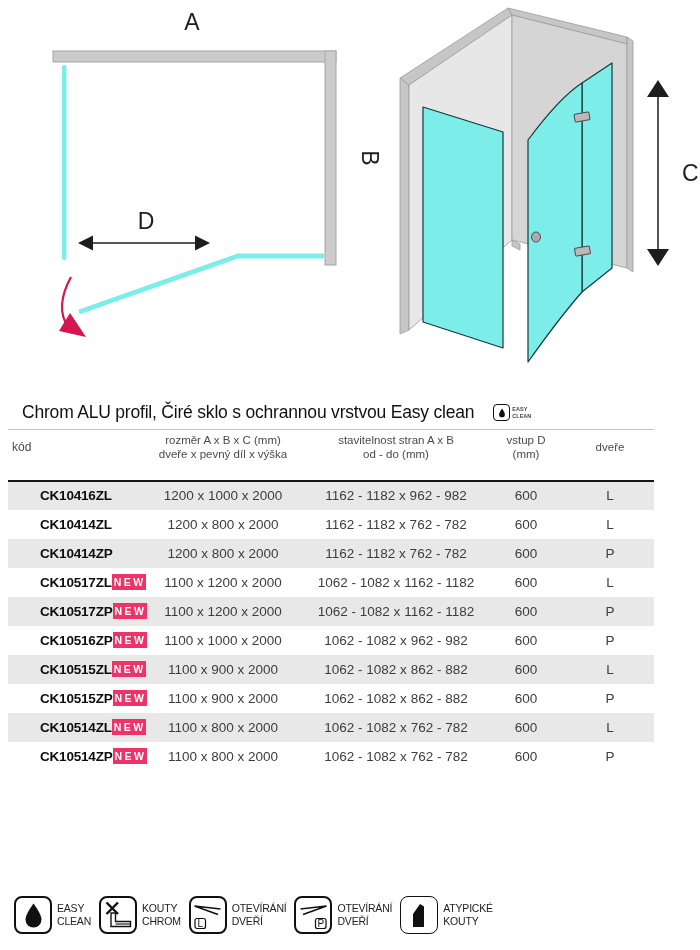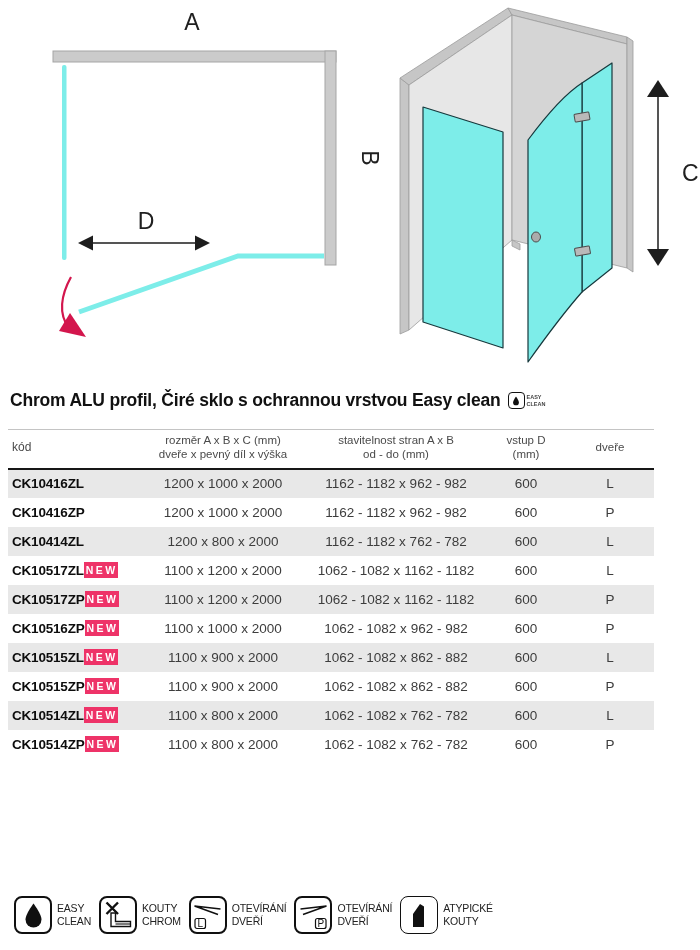--- a/index.html
+++ b/index.html
@@ -32,35 +32,35 @@
   .glass-bar{fill:var(--glass);}
   .dim-line{stroke:#1d1d1d;stroke-width:1.5;}
   .dim-head{fill:#1d1d1d;}
   .dim-label{font:400 23px "Liberation Sans",sans-serif;fill:#202020;}
   .red-curve{stroke:var(--arrow-red);stroke-width:2.2;fill:none;}
   .red-head{fill:var(--arrow-red);}
   .hinge{fill:#b9b9b9;stroke:#4c4c4c;stroke-width:1;}
   .knob{fill:#ababab;stroke:#4c4c4c;stroke-width:1;}
   
   .title-row{position:absolute;left:10px;top:390px;display:flex;align-items:center;}
-  .title{font-size:17.5px;font-weight:bold;margin:0;letter-spacing:-0.2px;color:#111;}
+  .title{font-size:17.5px;font-weight:normal;margin:12px;letter-spacing:-0.2px;color:#111;}
   .ec-badge{display:flex;align-items:center;margin-left:7px;}
   .ec-box{width:17px;height:17px;border:1.5px solid #111;border-radius:4px;display:flex;align-items:center;justify-content:center;box-sizing:border-box;}
   .ec-text{font-size:5.5px;line-height:1.15;color:#444;margin-left:2px;font-weight:bold;}
   
   .spec-table{position:absolute;left:8px;top:429px;width:646px;border-collapse:collapse;table-layout:fixed;}
   .spec-table thead tr{border-top:1px solid #c4c4c4;border-bottom:2.5px solid #161616;}
-  .spec-table th{font-weight:normal;font-size:11.5px;color:#4a4a4a;text-align:center;vertical-align:middle;padding:3px 0 6px;line-height:1.25;}
+  .spec-table th{font-weight:normal;font-size:11.5px;color:#4a4a4a;text-align:center;vertical-align:middle;padding:3px 0 18px;line-height:1.25;}
   .spec-table th.col-code{text-align:left;padding-left:4px;font-size:12px;}
   .spec-table tbody tr{height:29px;}
   .spec-table tbody tr:nth-child(odd){background:var(--row-alt);}
   .spec-table td{font-size:13.5px;color:#3d3d3d;text-align:center;padding:0;}
   .spec-table td.col-code{text-align:left;}
   .code-wrap{display:flex;align-items:center;padding-left:4px;}
-  .code{font-weight:bold;color:#0d0d0d;font-size:13.5px;letter-spacing:-0.2px;}
+  .code{font-weight:bold;color:#0d0d0d;font-size:13.5px;letter-spacing:-0.2px;margin-left:28px;}
   .new-badge{margin-left:auto;margin-right:24px;background:var(--new-badge);color:#fff;
     font-size:10.5px;font-weight:bold;letter-spacing:2.5px;width:37px;height:16px;
     display:inline-flex;align-items:center;justify-content:center;padding-left:2px;box-sizing:border-box;}
   
   .legend{position:absolute;left:14px;top:896px;display:flex;gap:8px;align-items:center;}
   .legend-item{display:flex;align-items:center;}
   .legend-icon{width:38px;height:38px;border:2.4px solid #101010;border-radius:8px;box-sizing:border-box;
     display:flex;align-items:center;justify-content:center;background:#fff;flex:none;}
   .legend-icon.thin{border-width:1.8px;}
   .legend-label{font-size:10.5px;line-height:1.2;color:#222;margin-left:5px;letter-spacing:-0.2px;}
@@ -165,38 +165,38 @@
             </div>
           </td>
           <td>1200 x 1000 x 2000</td>
           <td>1162 - 1182 x 962 - 982</td>
           <td>600</td>
           <td>L</td>
         </tr>
         <tr>
           <td class="col-code">
             <div class="code-wrap">
-              <span class="code">CK10416ZP</span>
-            </div>
-          </td>
-          <td>1200 x 1000 x 2000</td>
-          <td>1162 - 1182 x 962 - 982</td>
-          <td>600</td>
-          <td>P</td>
-        </tr>
-        <tr>
-          <td class="col-code">
-            <div class="code-wrap">
               <span class="code">CK10414ZL</span>
             </div>
           </td>
           <td>1200 x 800 x 2000</td>
           <td>1162 - 1182 x 762 - 782</td>
           <td>600</td>
           <td>L</td>
+        </tr>
+        <tr>
+          <td class="col-code">
+            <div class="code-wrap">
+              <span class="code">CK10414ZP</span>
+            </div>
+          </td>
+          <td>1200 x 800 x 2000</td>
+          <td>1162 - 1182 x 762 - 782</td>
+          <td>600</td>
+          <td>P</td>
         </tr>
         <tr>
           <td class="col-code">
             <div class="code-wrap">
               <span class="code">CK10517ZL</span>
               <span class="new-badge">NEW</span>
             </div>
           </td>
           <td>1100 x 1200 x 2000</td>
           <td>1062 - 1082 x 1162 - 1182</td>

